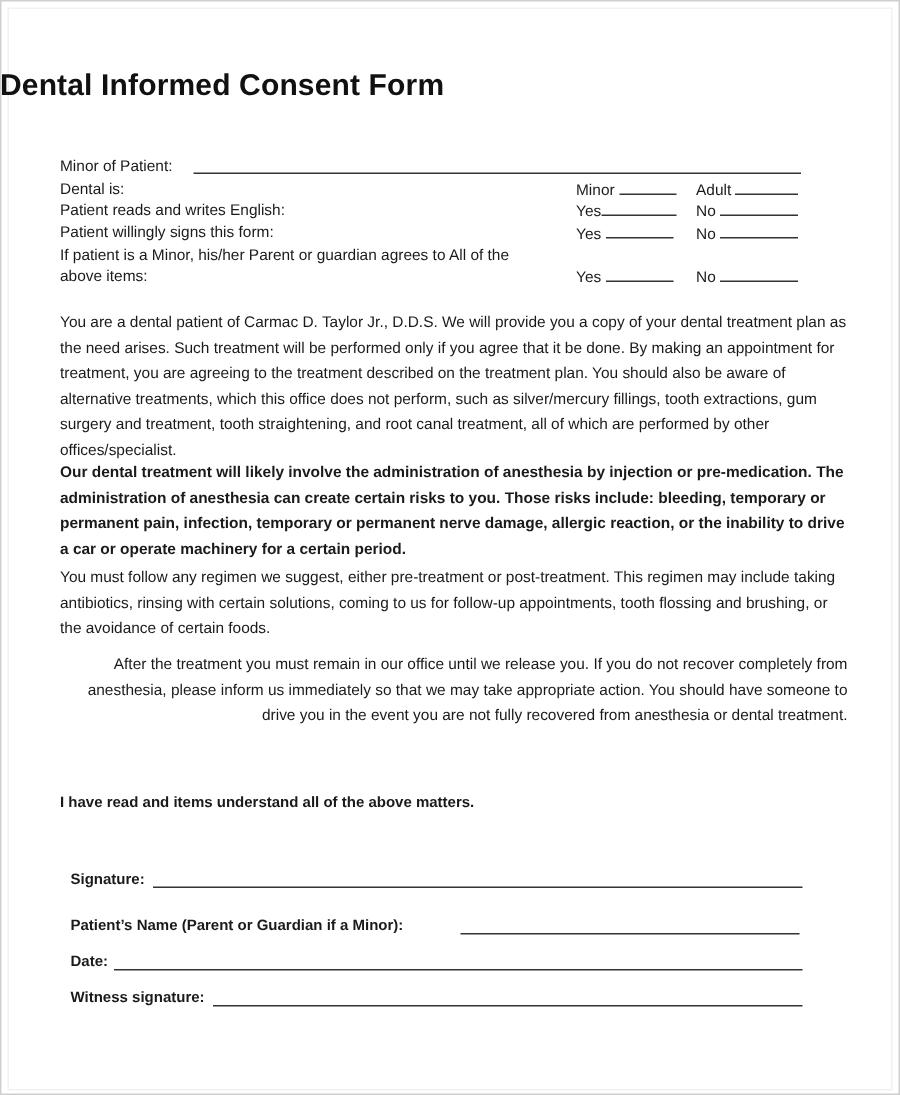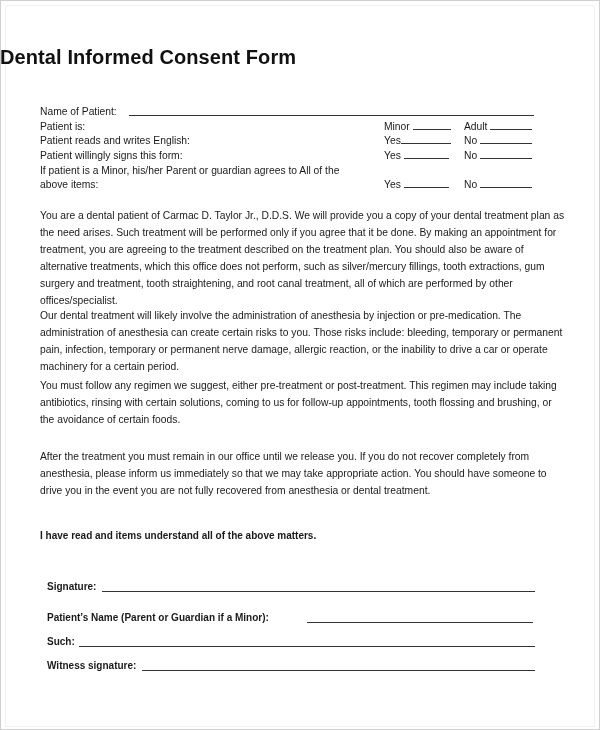--- a/index.html
+++ b/index.html
@@ -15,46 +15,46 @@
     .field-row { position: relative; height: 14.7px; white-space: nowrap; }
     .field-row.tall { height: 29.4px; }
     .field-label { position: absolute; left: 0; top: 0; }
     .field-label.wrap { white-space: normal; width: 330px; }
     .blank { display: inline-block; border-bottom: 1px solid #333; height: 9px; vertical-align: baseline; }
     .name-line { position: absolute; left: 89px; top: 0; width: 405px; height: 10px; border-bottom: 1px solid #333; }
     .opt { position: absolute; top: 0; white-space: nowrap; }
     .opt .blank { margin-left: 3px; }
     .para { position: absolute; left: 40px; width: 525px; font-size: 10.3px; line-height: 16.9px; margin: 0; }
     .p1 { top: 208px; }
-    .p2 { top: 308px; }
+    .p2 { top: 308px; font-weight: bold; }
     .p3 { top: 378px; }
-    .p4 { top: 449px; }
+    .p4 { top: 436px; text-align: right; }
     .ack { position: absolute; left: 40px; top: 530px; font-size: 10px; font-weight: bold; }
     .sig-row { position: absolute; left: 47px; width: 488px; font-size: 10px; font-weight: bold; white-space: nowrap; display: flex; align-items: flex-end; text-align: center; }
     .sig-row .sig-line { flex: 1; border-bottom: 1px solid #333; height: 10px; margin-left: 4px; }
     .r1 { top: 581px; }
     .r2 { top: 612px; gap: 34px; }
     .r3 { top: 636px; }
     .r4 { top: 660px; }
   </style>
 </head>
 <body>
 
 <div class="page-border"></div>
 <div class="page-inner"></div>
 
 <div class="title">Dental Informed Consent Form</div>
 
 <div class="fields">
   <div class="field-row">
-    <span class="field-label">Name of Patient:</span>
+    <span class="field-label">Minor of Patient:</span>
     <span class="name-line"></span>
   </div>
   <div class="field-row">
-    <span class="field-label">Patient is:</span>
+    <span class="field-label">Dental is:</span>
     <span class="opt" style="left:344px">
       <span>Minor</span><span class="blank" style="width:38px"></span>
     </span>
     <span class="opt" style="left:424px">
       <span>Adult</span><span class="blank" style="width:42px"></span>
     </span>
   </div>
   <div class="field-row">
     <span class="field-label">Patient reads and writes English:</span>
     <span class="opt" style="left:344px">
@@ -93,19 +93,19 @@
 
 <div class="sig-row r1">
   <span>Signature:</span>
   <span class="sig-line" style="margin-left:6px"></span>
 </div>
 <div class="sig-row r2">
   <span>Patient’s Name (Parent or Guardian if a Minor):</span>
   <span class="sig-line" style="margin-right:2px"></span>
 </div>
 <div class="sig-row r3">
-  <span>Such:</span>
+  <span>Date:</span>
   <span class="sig-line"></span>
 </div>
 <div class="sig-row r4">
   <span>Witness signature:</span>
   <span class="sig-line" style="margin-left:6px"></span>
 </div>
 
 </body></html>

